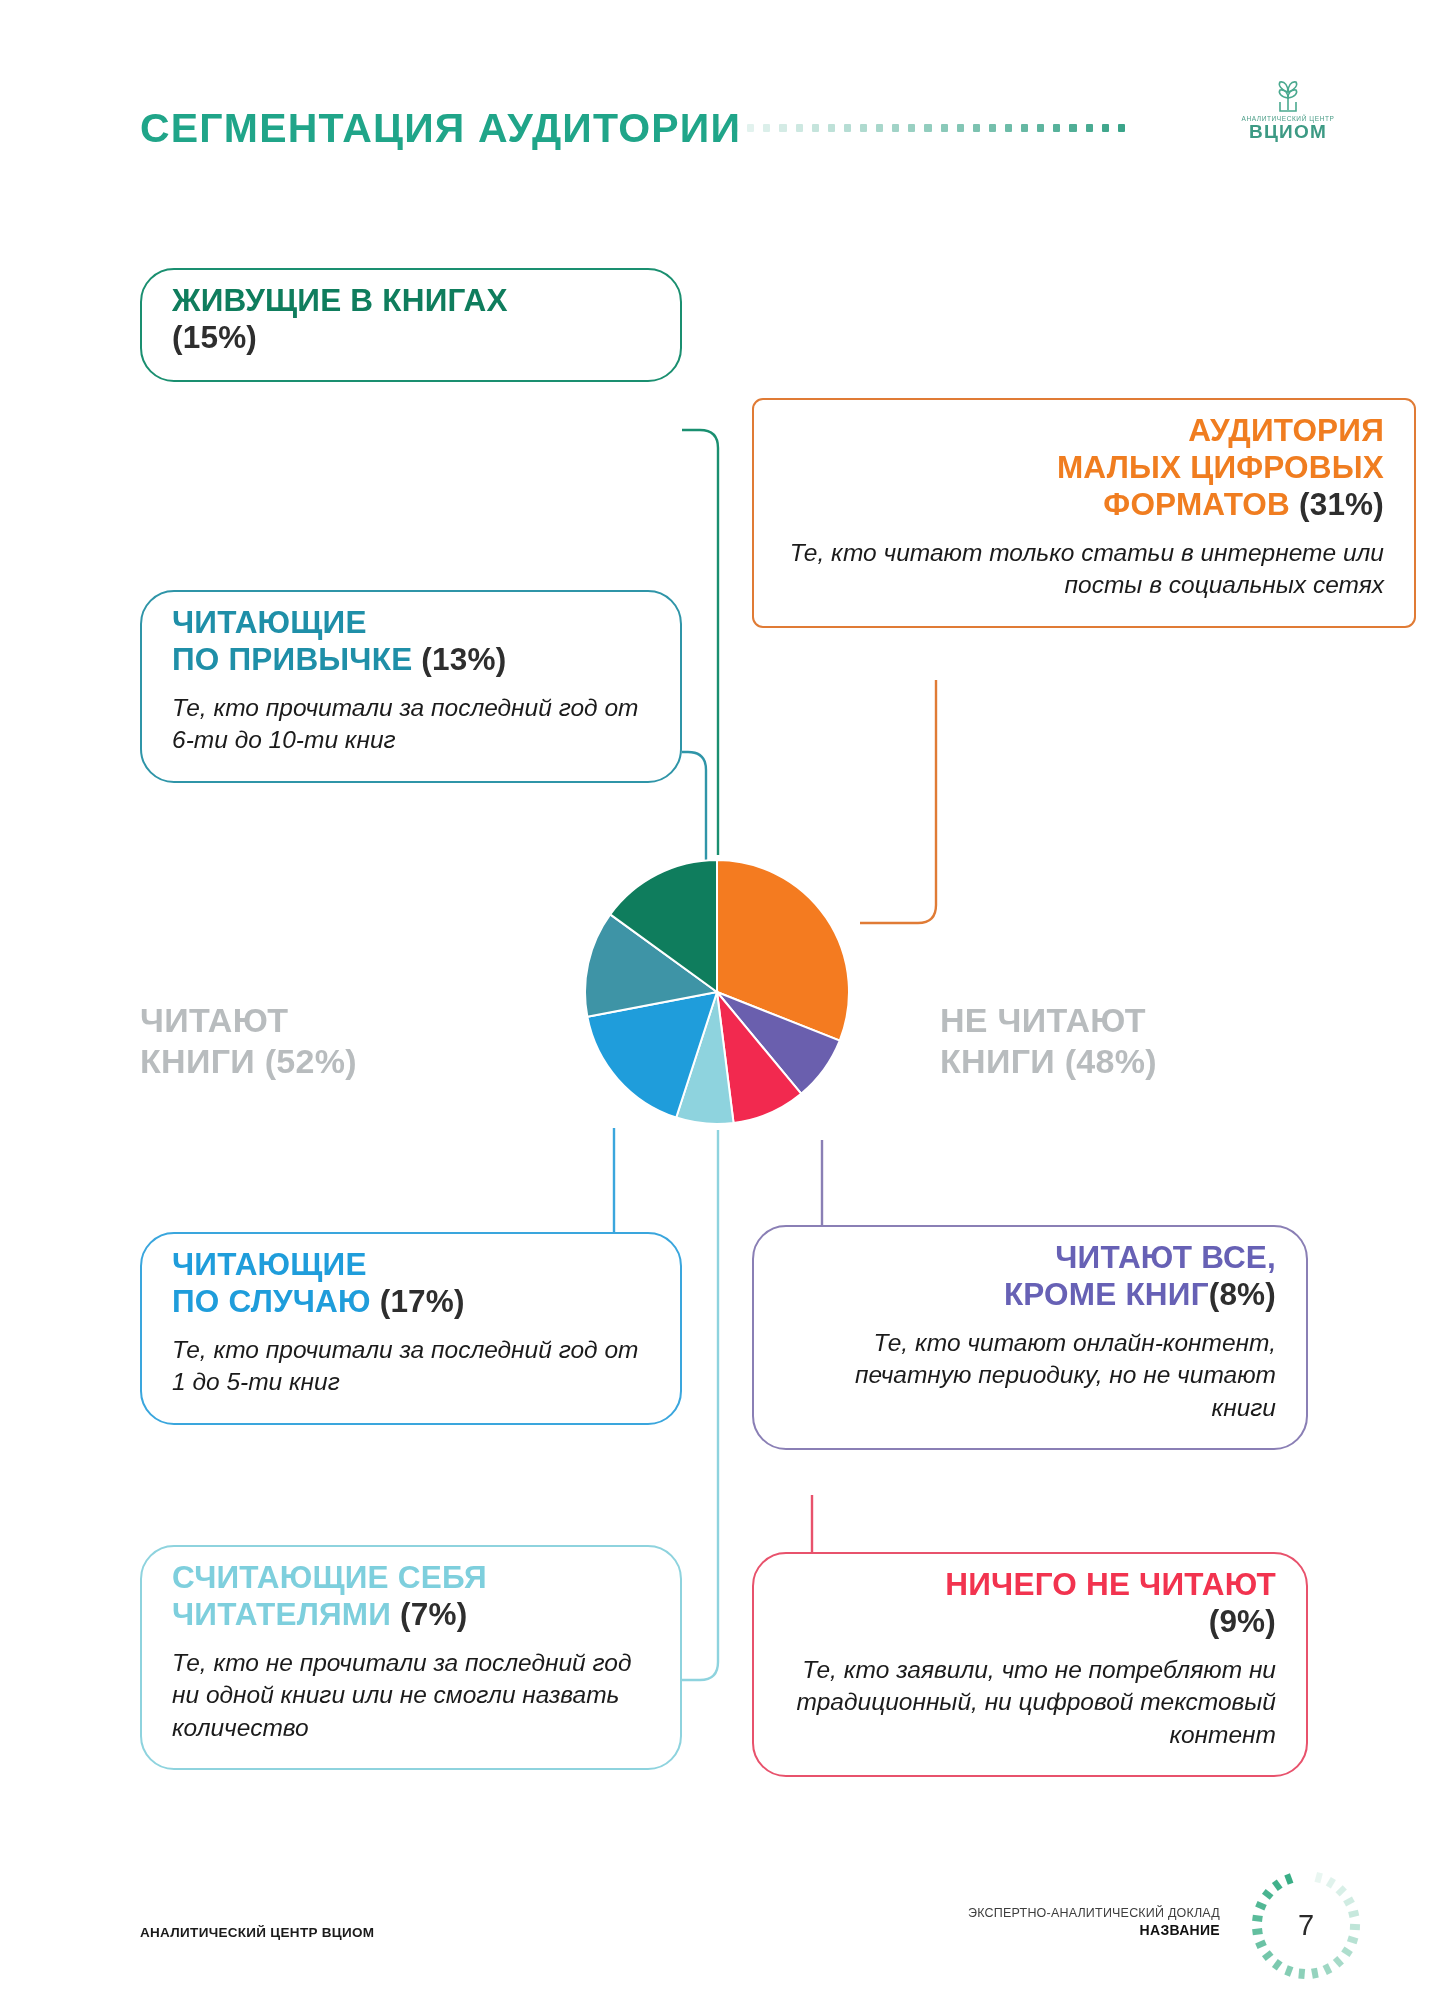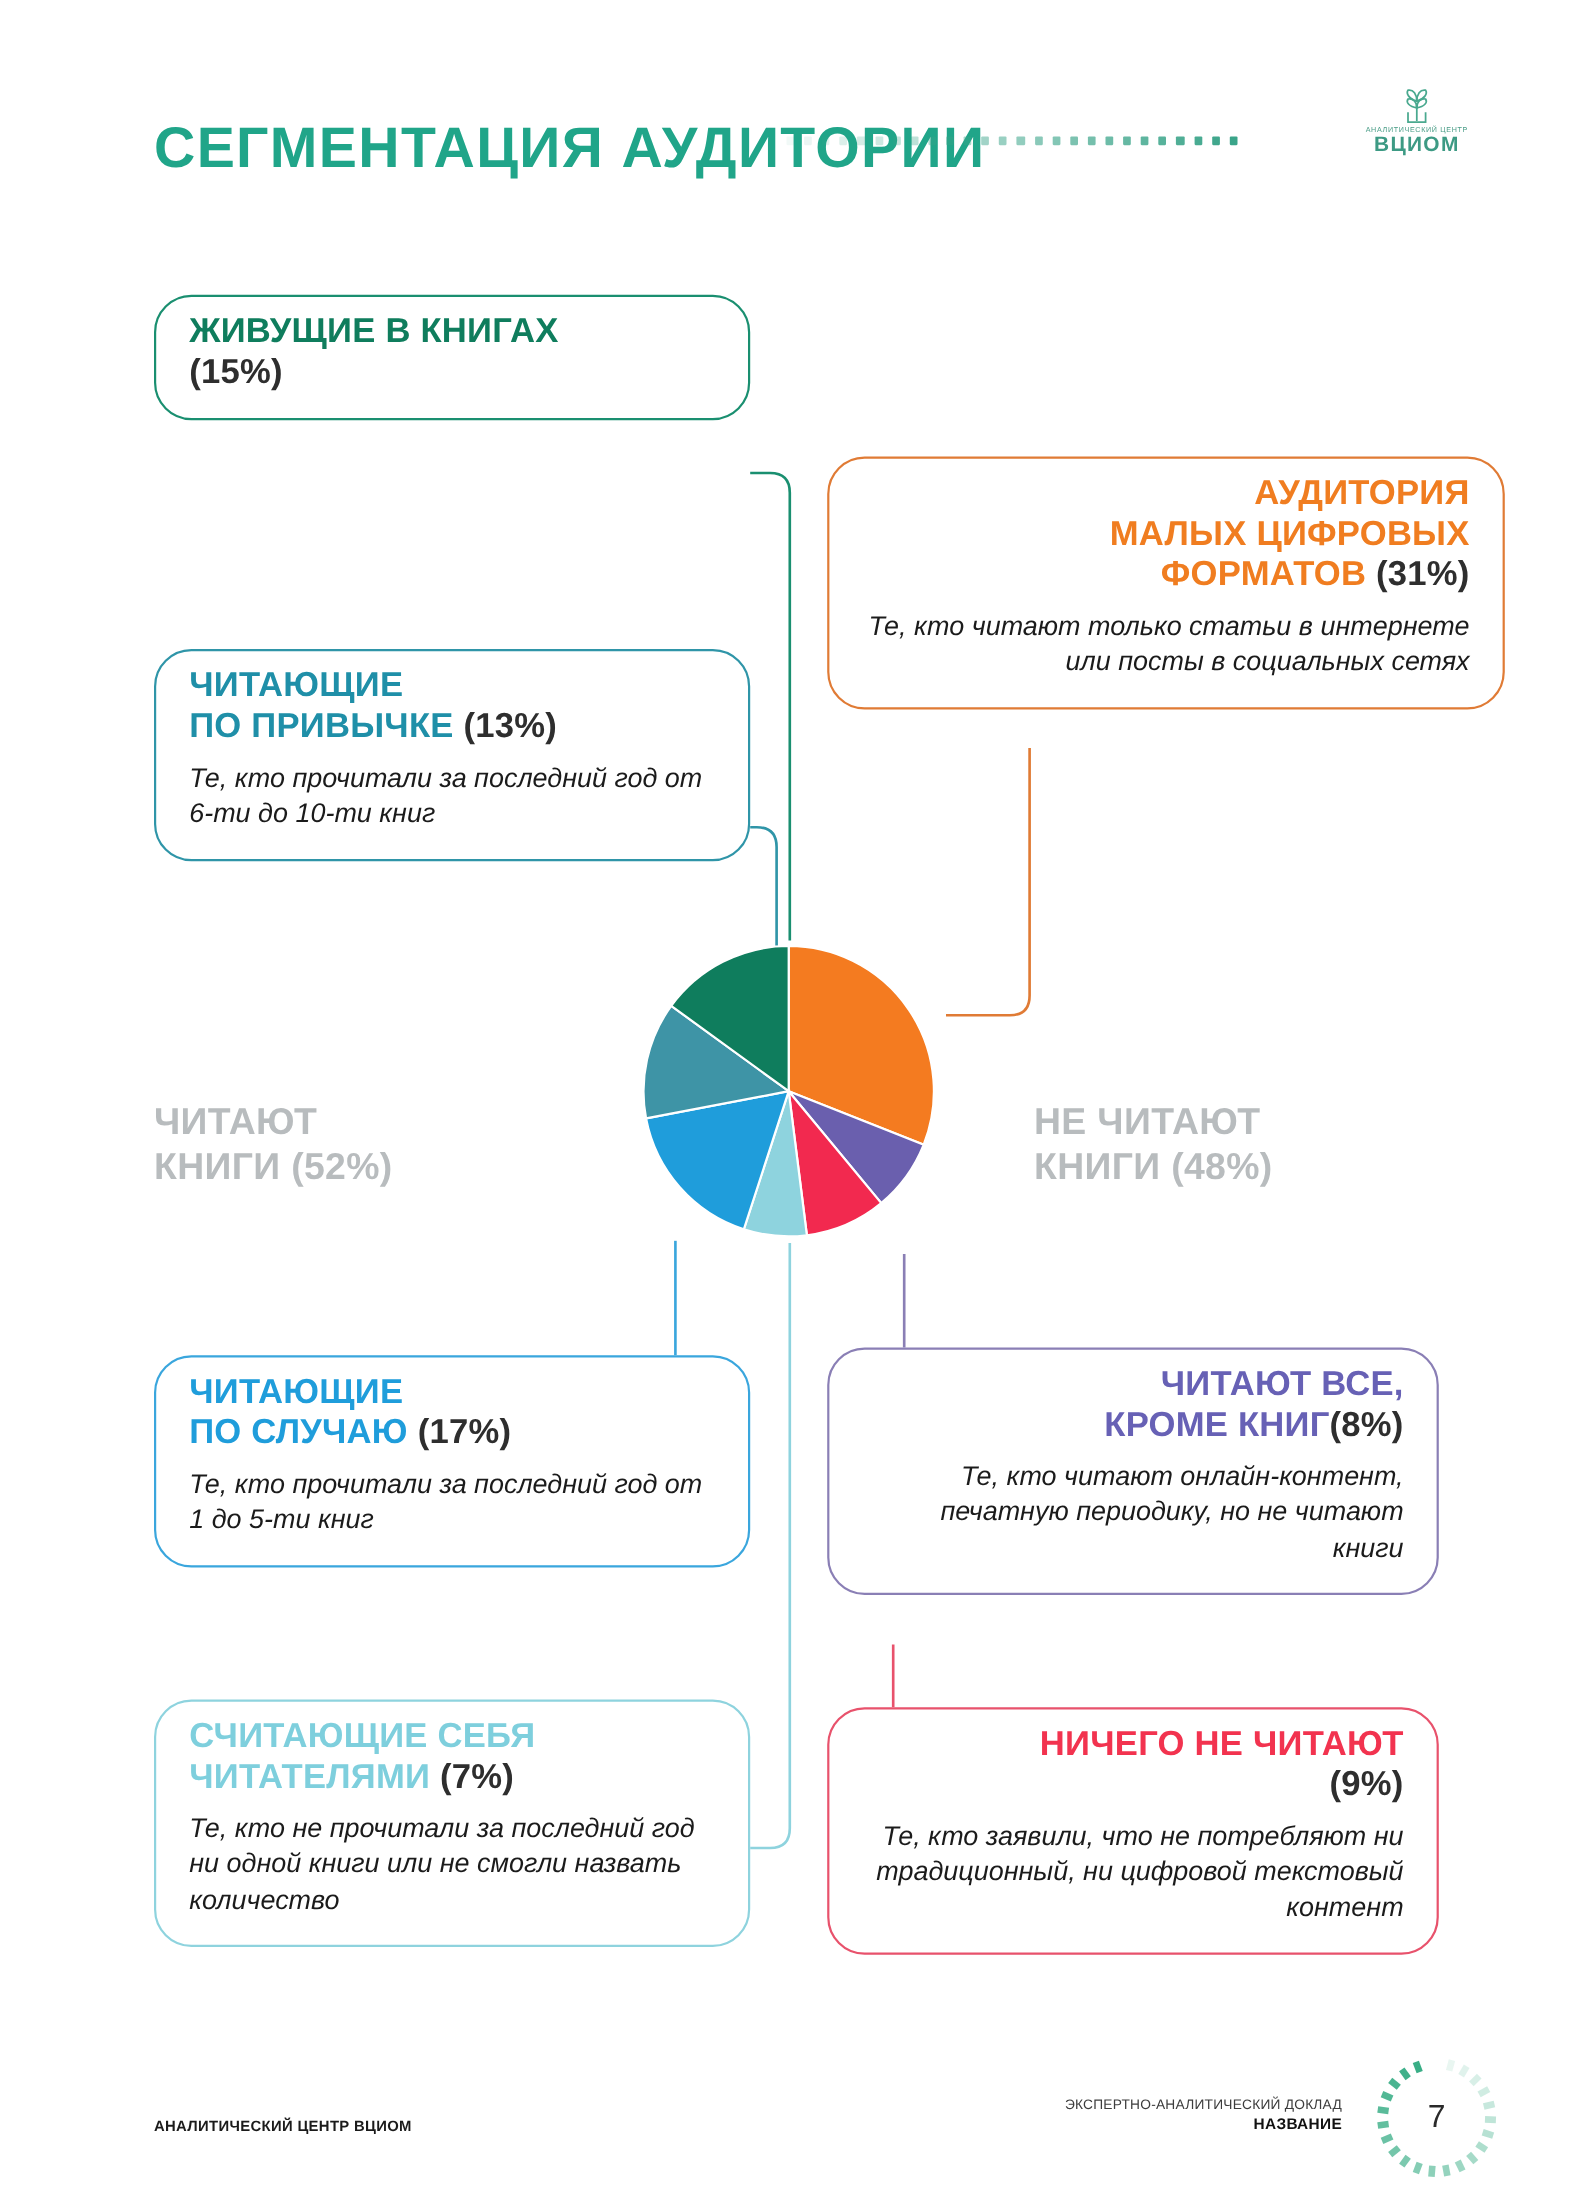--- a/index.html
+++ b/index.html
@@ -7,21 +7,21 @@
     width: 1430px; height: 2000px;
     background: #ffffff;
     font-family: "Liberation Sans", "DejaVu Sans", sans-serif;
     overflow: hidden;
   }
   .page { position: relative; width: 1430px; height: 2000px; background:#fff; }
 
   
   .header-title {
     position: absolute; left: 140px; top: 105px;
-    font-size: 52px; font-weight: 700; letter-spacing: 1.2px;
+    font-size: 41px; font-weight: 700; letter-spacing: 1.2px;
     color: #20a589; white-space: nowrap;
   }
   .dotted-rule {
     position: absolute; left: 715px; top: 122px;
     width: 410px; height: 12px;
     display: flex; align-items: center; gap: 9px;
   }
   .dotted-rule i {
     display:block; width: 8px; height: 8px; background:#3aa489; border-radius:1px;
   }
@@ -59,21 +59,21 @@
   }
   .card.right { text-align: right; }
 
   
   #card-living      { left:140px;  top:268px;  width:542px;  border-color:#1a8f70; }
   #card-living .title { color:#0f7d5d; }
 
   #card-habit       { left:140px;  top:590px;  width:542px;  border-color:#2f95a8; }
   #card-habit .title { color:#1f8fa8; }
 
-  #card-digital     { left:752px;  top:415px;  width:616px;  border-color:#e07b35; }
+  #card-digital     { left:752px;  top:398px;  width:664px;  border-color:#e07b35;border-radius:11px; }
   #card-digital .title { color:#f07d20; }
 
   #card-occasional  { left:140px;  top:1232px; width:542px;  border-color:#3aa6dd; }
   #card-occasional .title { color:#1f9ddb; }
 
   #card-allbutbooks { left:752px;  top:1225px; width:556px;  border-color:#8a7fb5; }
   #card-allbutbooks .title { color:#6761b5; }
 
   #card-selfreader  { left:140px;  top:1545px; width:542px;  border-color:#8ed3de; }
   #card-selfreader .title { color:#7ecfdd; }

